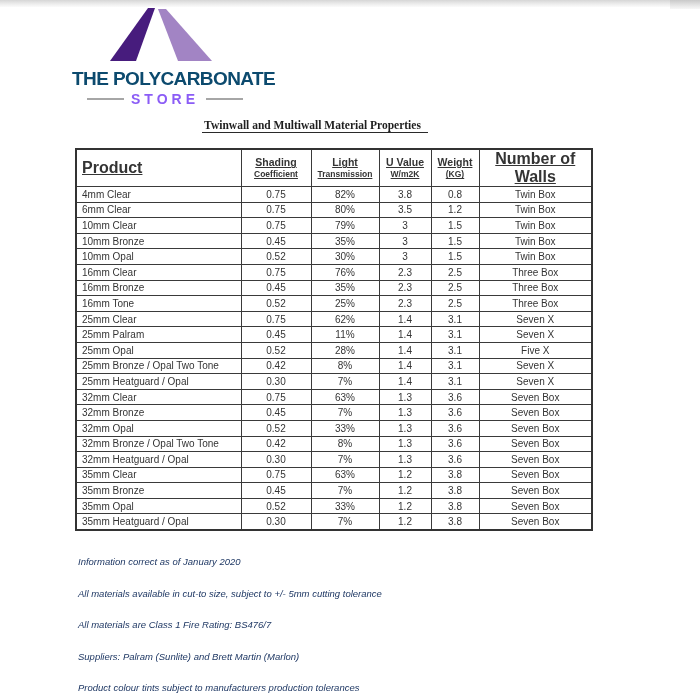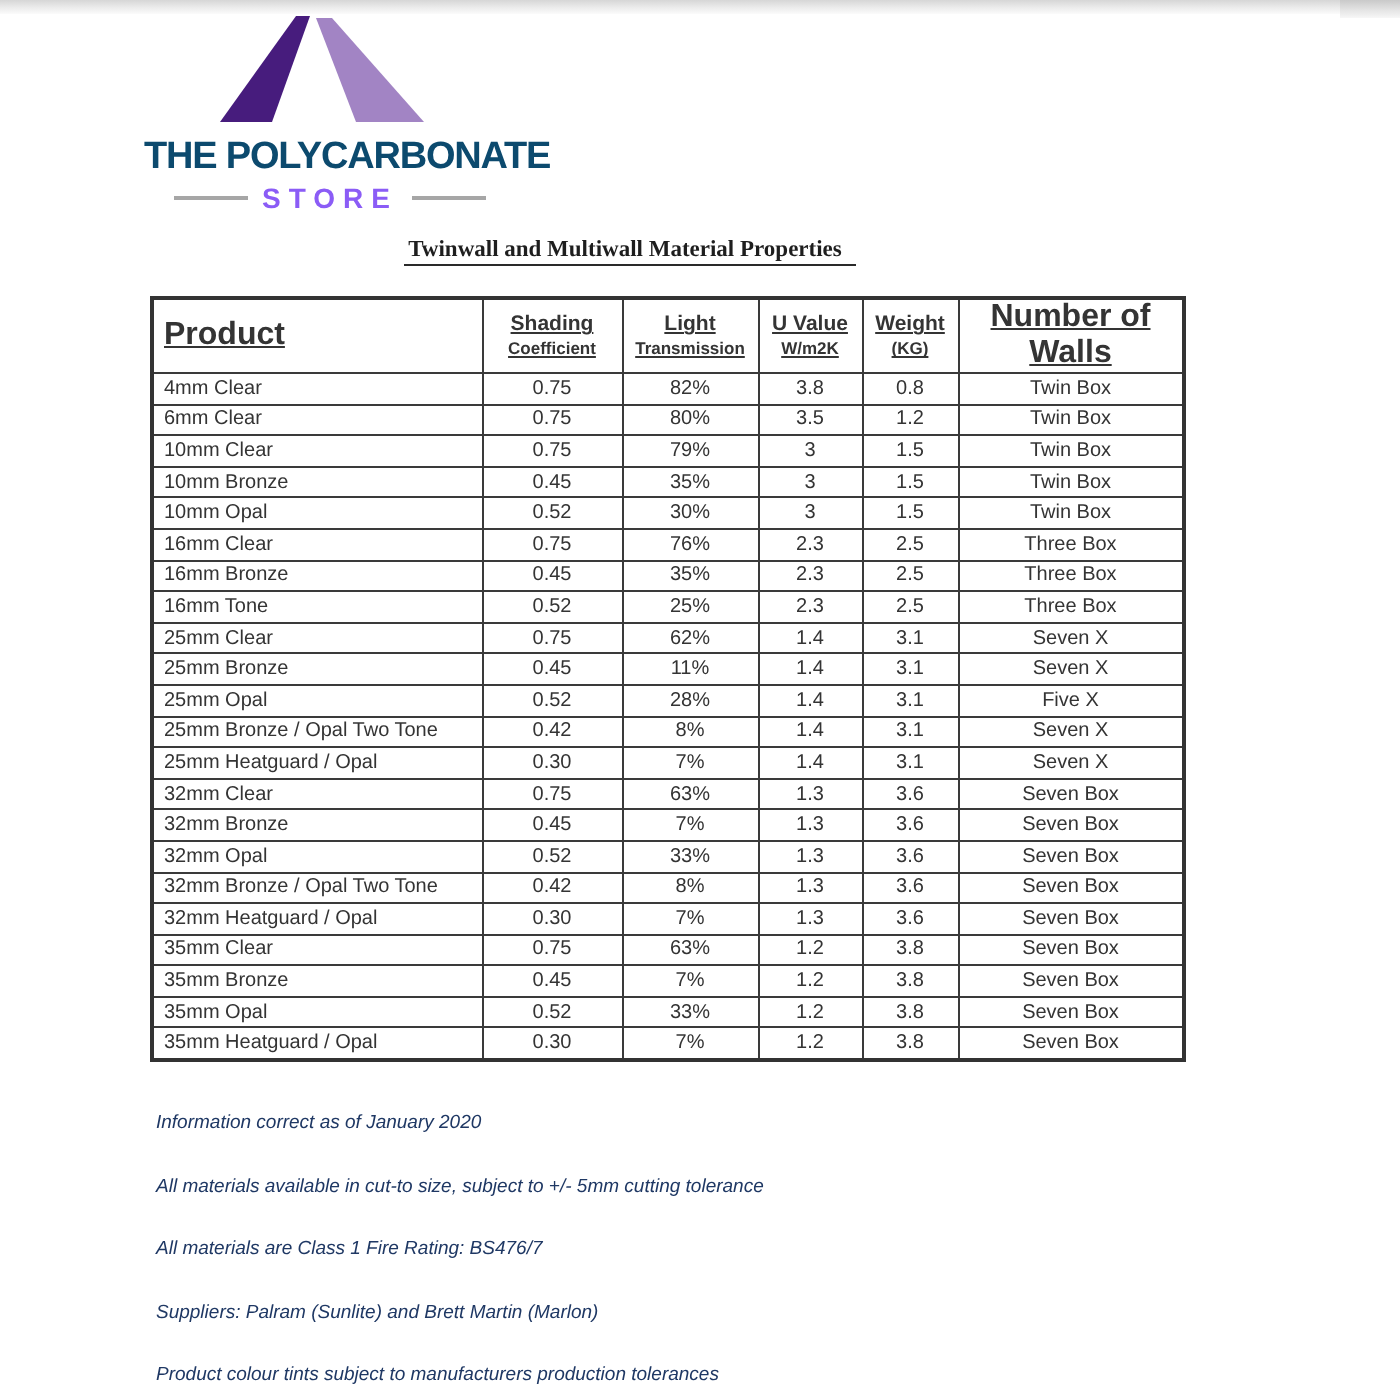--- a/index.html
+++ b/index.html
@@ -170,21 +170,21 @@
       </tr>
       <tr>
         <td class="left">25mm Clear</td>
         <td>0.75</td>
         <td>62%</td>
         <td>1.4</td>
         <td>3.1</td>
         <td>Seven X</td>
       </tr>
       <tr>
-        <td class="left">25mm Bronze</td>
+        <td class="left">25mm Palram</td>
         <td>0.45</td>
         <td>11%</td>
         <td>1.4</td>
         <td>3.1</td>
         <td>Seven X</td>
       </tr>
       <tr>
         <td class="left">25mm Opal</td>
         <td>0.52</td>
         <td>28%</td>

